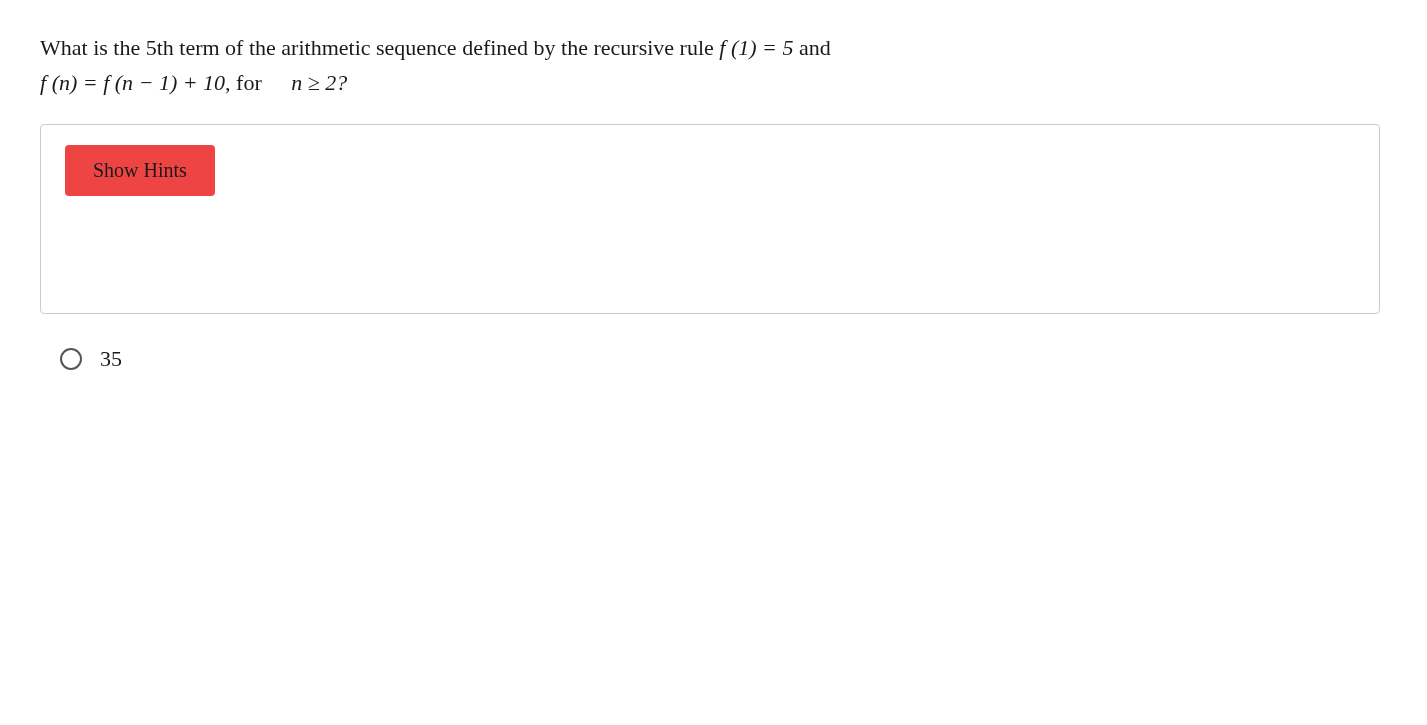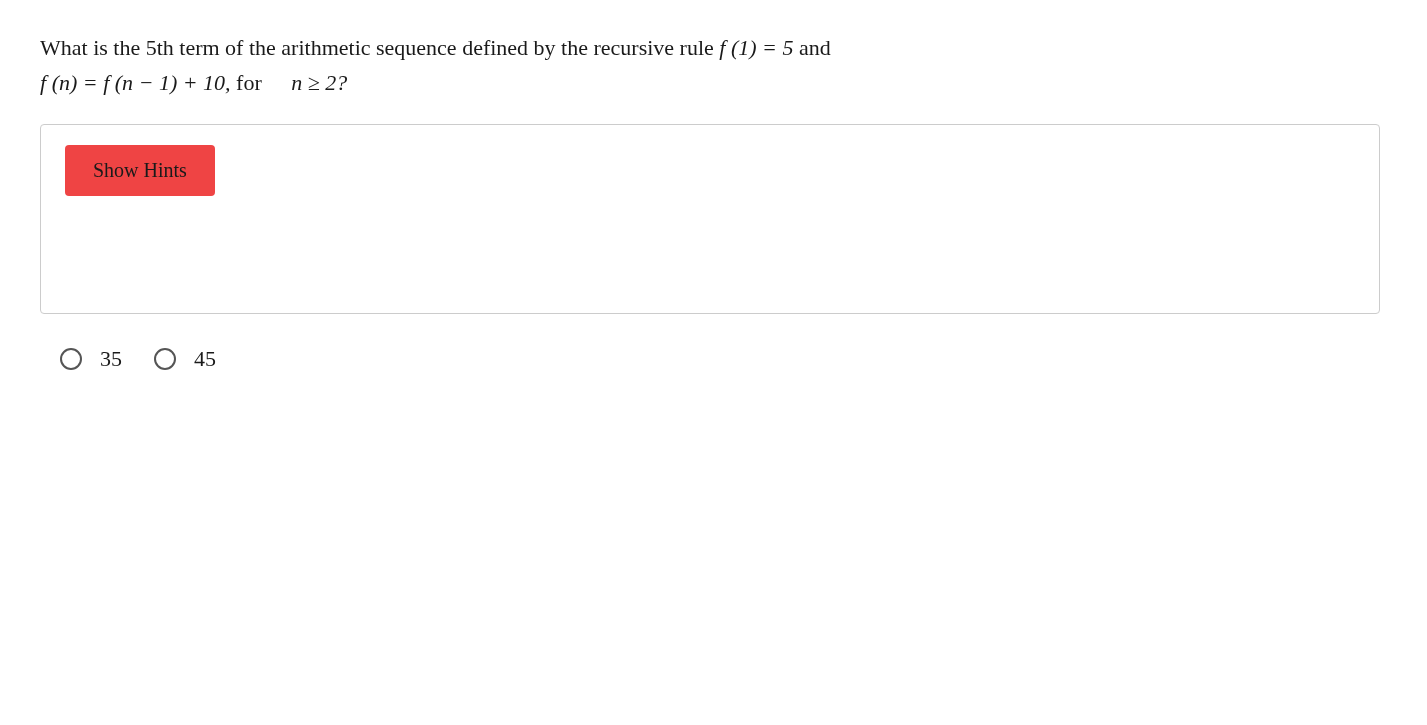--- a/index.html
+++ b/index.html
@@ -41,22 +41,22 @@
       padding: 14px 28px;
       font-size: 20px;
       font-family: Georgia, 'Times New Roman', serif;
       color: #1a1a1a;
       cursor: pointer;
       display: inline-block;
     }
 
     .answer-options {
       display: flex;
-      flex-direction: row;
-      gap: 32px;
+      flex-direction: column;
+      gap: 8px;
       padding-left: 20px;
     }
 
     .answer-option {
       display: flex;
       align-items: center;
       gap: 18px;
       font-size: 22px;
       cursor: pointer;
     }
@@ -90,17 +90,13 @@
 
 <div class="hints-box">
   <button class="show-hints-btn">Show Hints</button>
 </div>
 
 <div class="answer-options">
   <label class="answer-option">
     <span class="radio-circle"></span>
     <span class="option-label">35</span>
   </label>
-  <label class="answer-option">
-    <span class="radio-circle"></span>
-    <span class="option-label">45</span>
-  </label>
 </div>
 
 </body></html>

